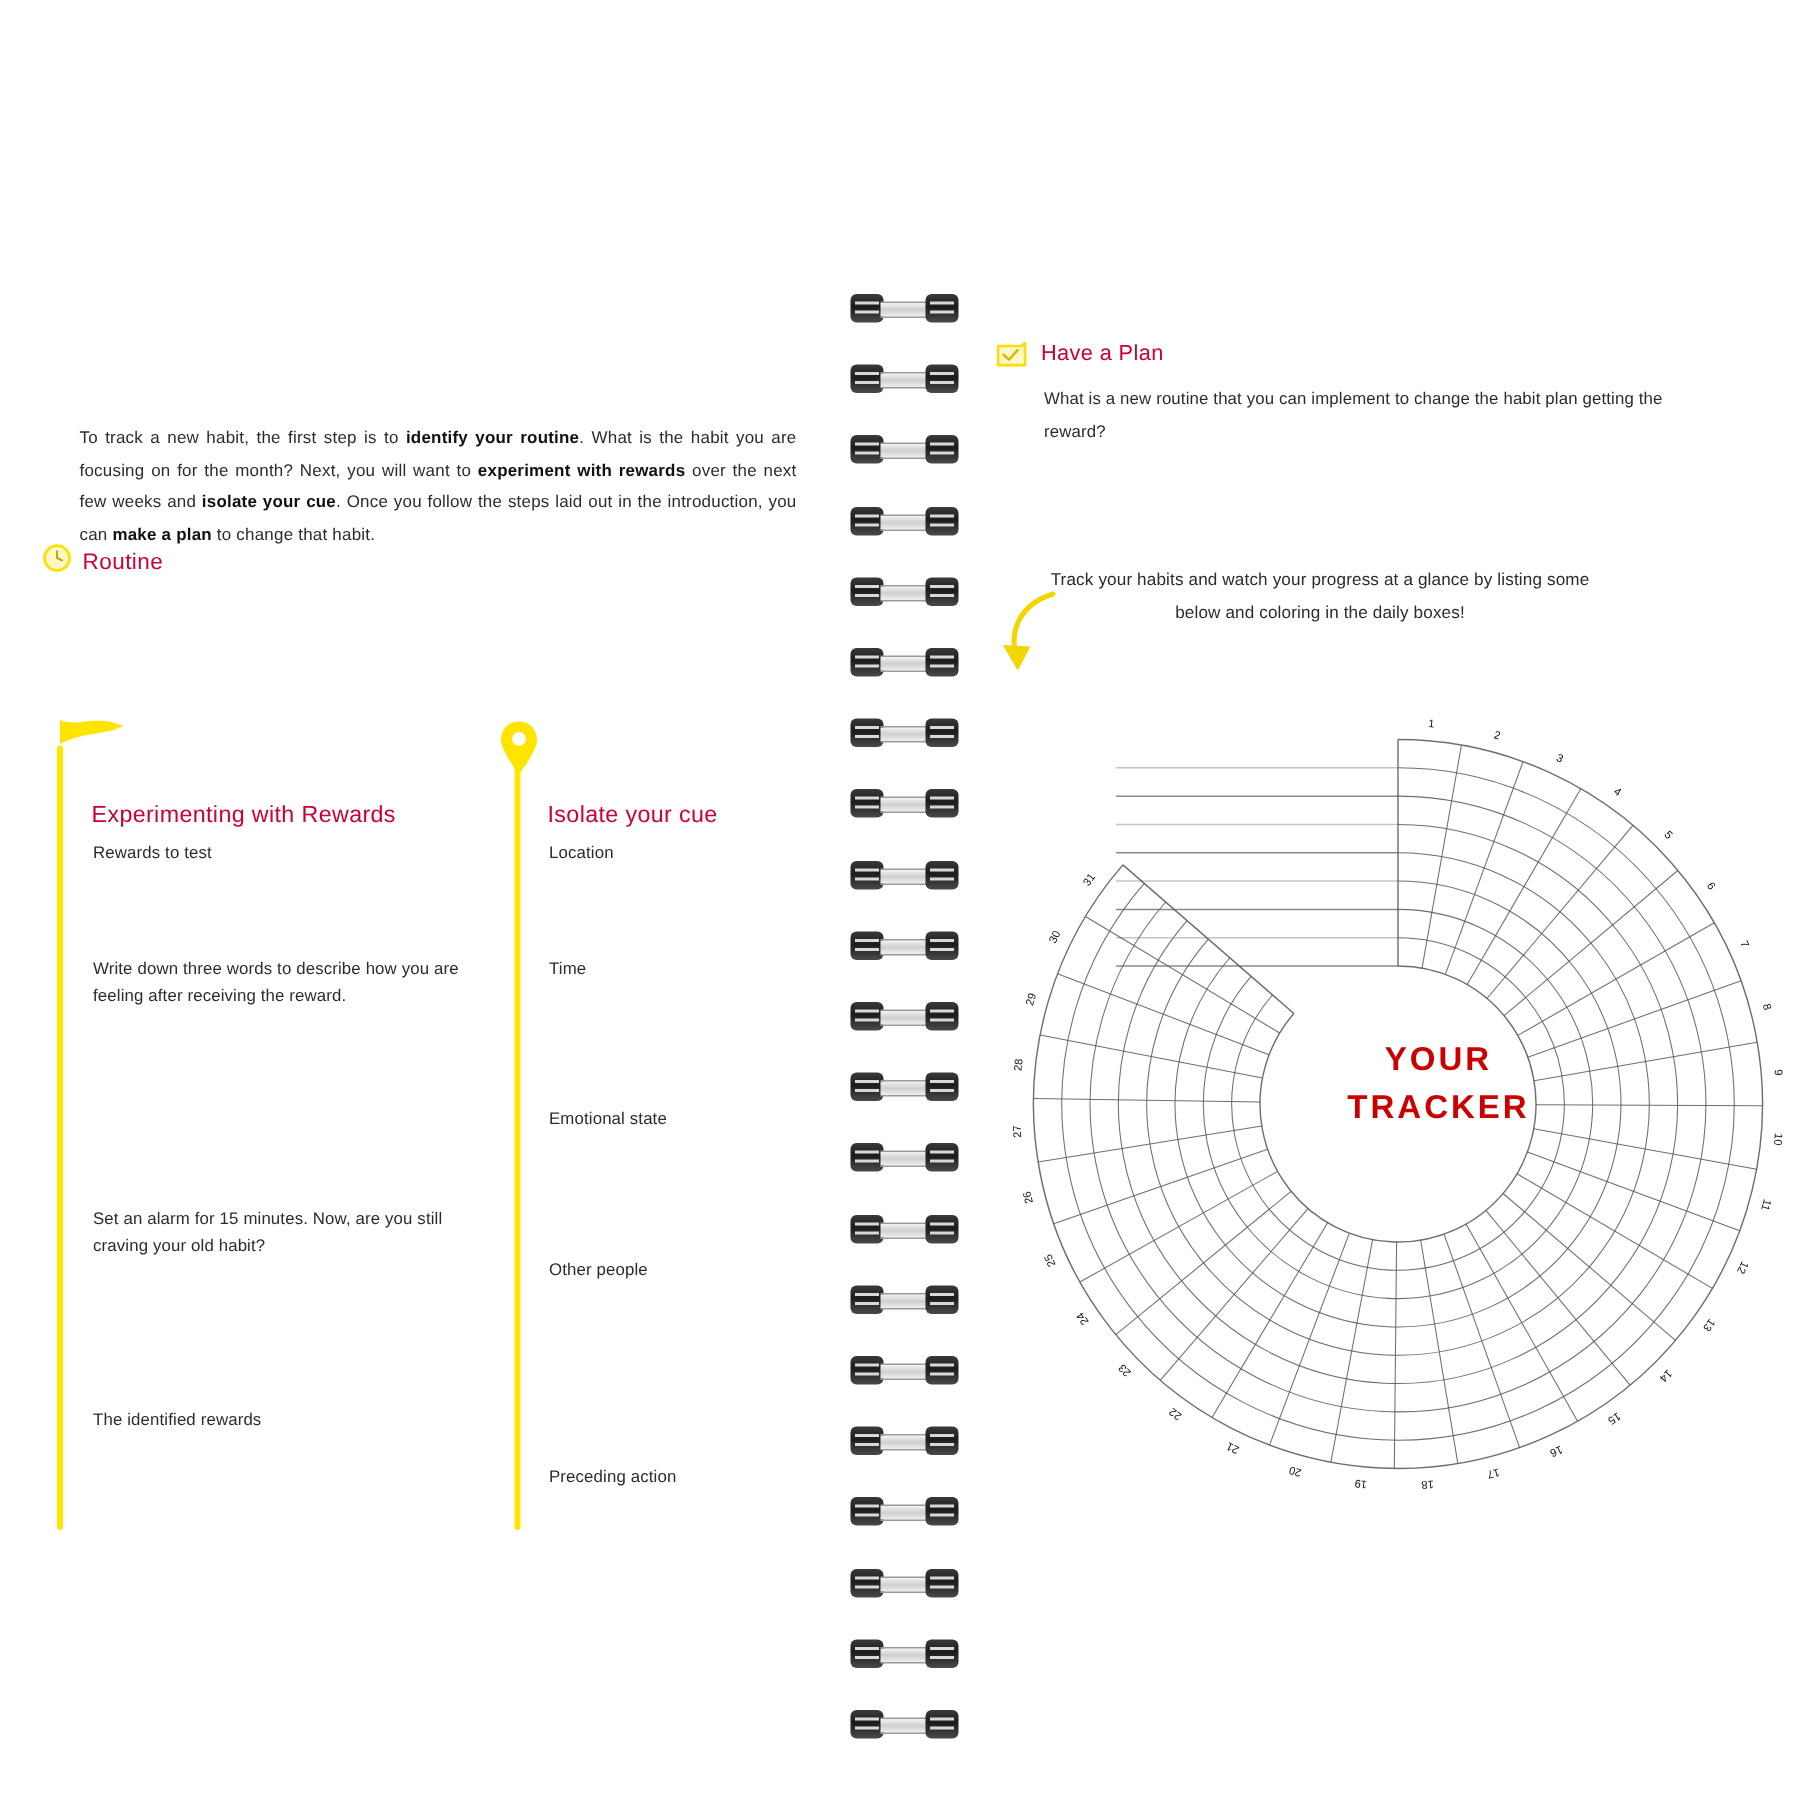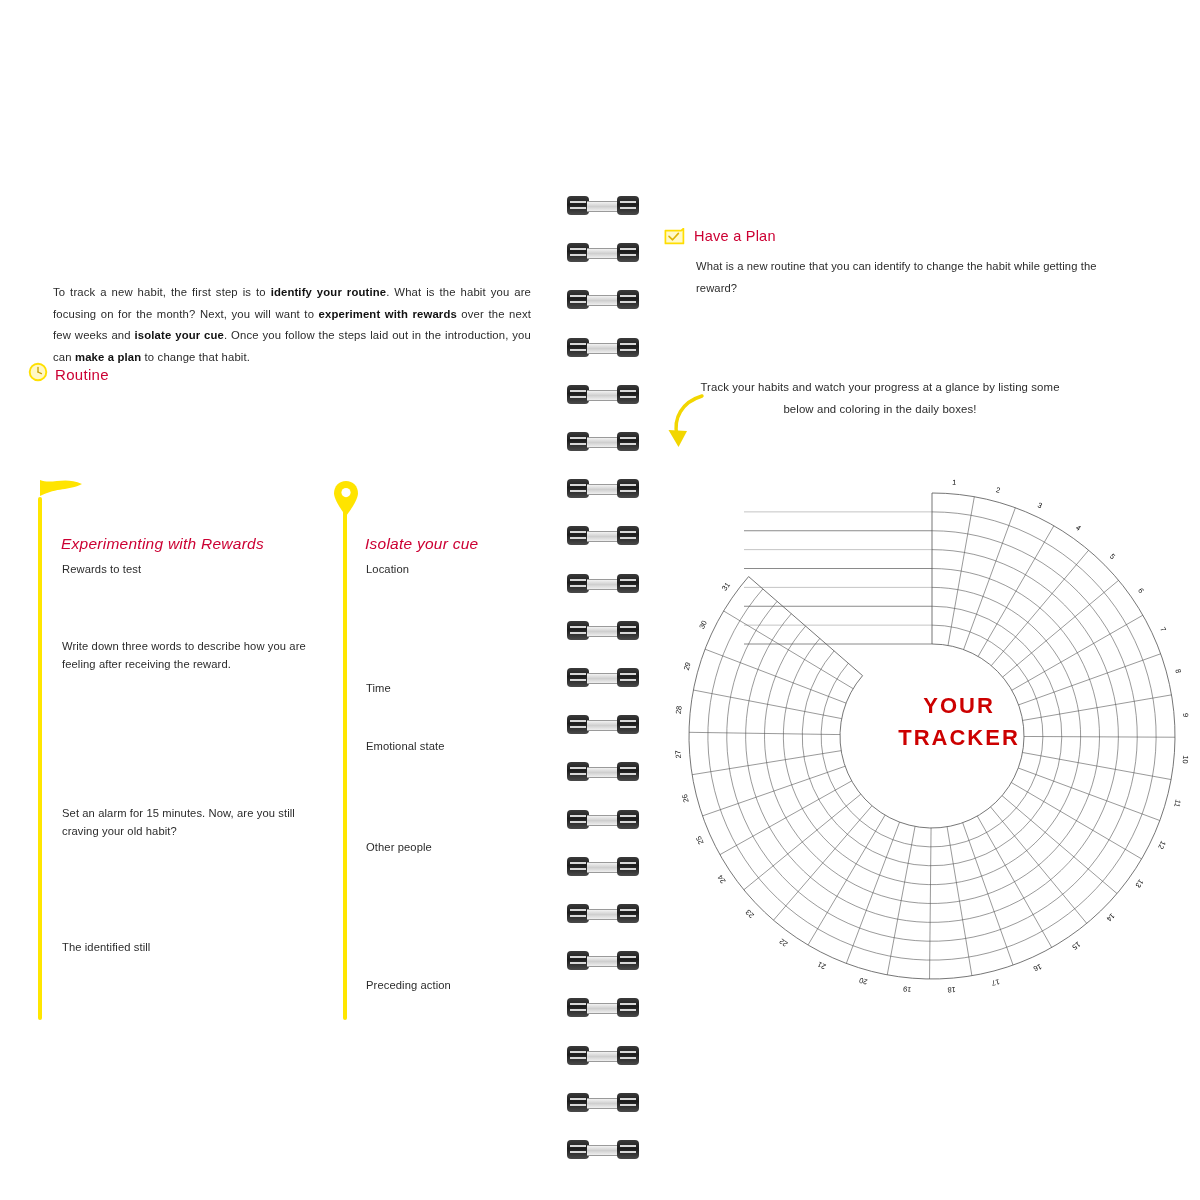--- a/index.html
+++ b/index.html
@@ -31,21 +31,21 @@
   
   .stem{position:absolute;width:4px;background:#ffe600;border-radius:2px;}
   #stem-left{left:38px;top:497px;height:523px;}
   #stem-right{left:343px;top:505px;height:515px;}
 
   
   #flag-icon{position:absolute;left:38px;top:478px;}
   
   #pin-icon{position:absolute;left:330px;top:478px;}
 
-  .col-heading{position:absolute;font-size:15.5px;color:#cc0033;letter-spacing:.25px;font-style:italic;}
+  .col-heading{position:absolute;font-size:15.5px;color:#cc0033;letter-spacing:.25px;}
   .col-sub{position:absolute;font-size:11.2px;color:#2b2b2b;line-height:1.62;letter-spacing:.1px;}
 
   
   #binding{position:absolute;left:562px;top:0;width:82px;height:1200px;}
   .ring{position:absolute;left:5px;width:72px;height:19px;}
   .ring .cap{position:absolute;top:0;width:22px;height:19px;border-radius:4px;
     background:linear-gradient(180deg,#3a3a3a 0%,#1c1c1c 45%,#4a4a4a 100%);}
   .ring .cap.l{left:0;} .ring .cap.r{right:0;}
   .ring .cap:before,.ring .cap:after{content:"";position:absolute;left:3px;right:3px;height:2px;
     background:#d8d8d8;}
@@ -104,25 +104,25 @@
       <svg width="32" height="42" viewBox="0 0 32 42">
         <path d="M16 3 C9 3, 4 8.4, 4 15.2 C4 23, 16 38, 16 38 C16 38, 28 23, 28 15.2 C28 8.4, 23 3, 16 3 Z" fill="#ffe400"></path>
         <circle cx="16" cy="14.6" r="4.6" fill="#ffffff"></circle>
       </svg>
     </div>
 
     <div class="col-heading" style="left:61px;top:535px;">Experimenting with Rewards</div>
     <div class="col-sub" style="left:62px;top:560px;width:260px;">Rewards to test</div>
     <div class="col-sub" style="left:62px;top:637px;width:258px;">Write down three words to describe how you are feeling after receiving the reward.</div>
     <div class="col-sub" style="left:62px;top:804px;width:240px;">Set an alarm for 15 minutes. Now, are you still craving your old habit?</div>
-    <div class="col-sub" style="left:62px;top:938px;width:250px;">The identified still</div>
+    <div class="col-sub" style="left:62px;top:938px;width:250px;">The identified rewards</div>
 
     <div class="col-heading" style="left:365px;top:535px;">Isolate your cue</div>
     <div class="col-sub" style="left:366px;top:560px;">Location</div>
-    <div class="col-sub" style="left:366px;top:637px;margin-top:42px;">Time</div>
+    <div class="col-sub" style="left:366px;top:637px;">Time</div>
     <div class="col-sub" style="left:366px;top:737px;">Emotional state</div>
     <div class="col-sub" style="left:366px;top:838px;">Other people</div>
     <div class="col-sub" style="left:366px;top:976px;">Preceding action</div>
   </div>
 
   <div id="binding">
       <div class="ring" style="top: 196px;">
         <span class="cap l"></span>
         <span class="bar"></span>
         <span class="cap r"></span>
@@ -233,21 +233,21 @@
 
     <div id="plan-row">
       <span>
         <svg width="21" height="21" viewBox="0 0 21 21">
           <path d="M1.4 2.6 H17.2 L19.4 0.6 V15.4 H1.4 Z" fill="#fff9c9" stroke="#ffdd00" stroke-width="1.7" stroke-linejoin="round"></path>
           <polyline points="5,8.4 8.6,11.8 14.4,5.4" fill="none" stroke="#e0b400" stroke-width="1.6" stroke-linecap="round" stroke-linejoin="round"></polyline>
         </svg>
       </span>
       <span id="plan-heading">Have a Plan</span>
     </div>
-    <div id="plan-body">What is a new routine that you can identify to change the habit while getting the reward?</div>
+    <div id="plan-body">What is a new routine that you can implement to change the habit plan getting the reward?</div>
 
     <div id="curved-arrow">
       <svg width="62" height="62" viewBox="0 0 62 62">
         <path d="M38 4 C18 10, 9 26, 13 44" fill="none" stroke="#f2d600" stroke-width="3.4" stroke-linecap="round"></path>
         <path d="M4.5 38 L14.5 55 L23 39 Z" fill="#f2d600"></path>
       </svg>
     </div>
 
     <div id="tracker-instruction">Track your habits and watch your progress at a glance by listing some below and coloring in the daily boxes!</div>
 

